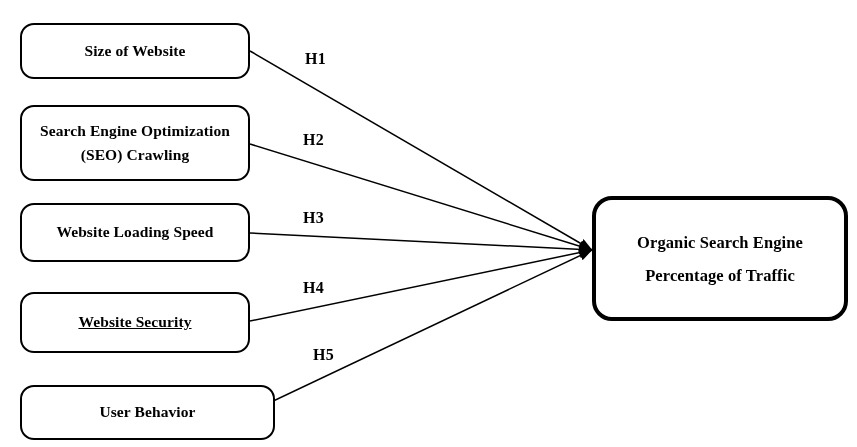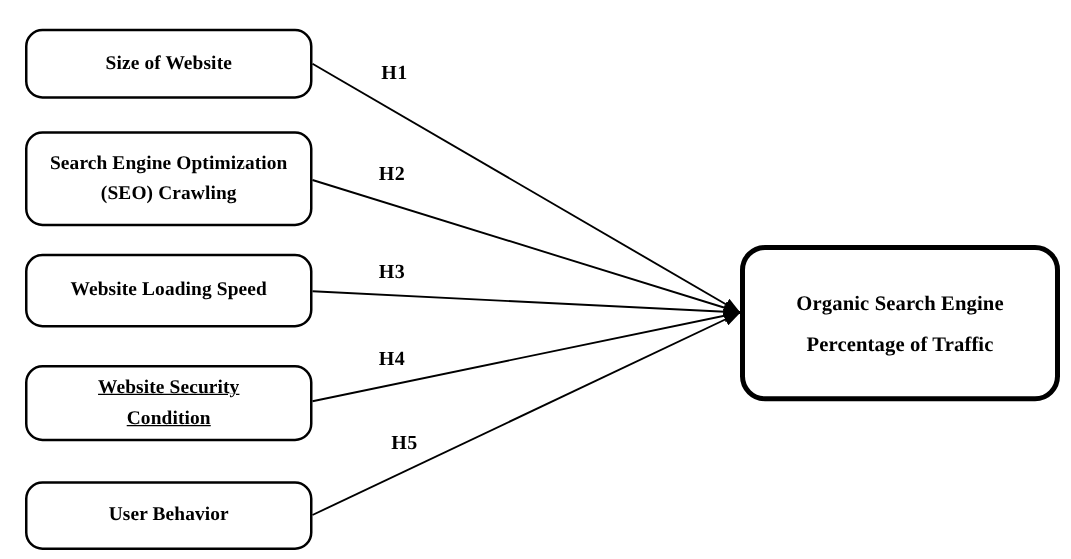--- a/index.html
+++ b/index.html
@@ -93,24 +93,23 @@
     <span class="line-txt">Website Loading Speed</span>
   </div>
 
   <div class="node" style="left: 20px; top: 105px; width: 230px; height: 76px;">
     <span class="line-txt">Search Engine Optimization</span>
     <span class="line-txt">(SEO) Crawling</span>
   </div>
 
   <div class="node" style="left: 20px; top: 292px; width: 230px; height: 61px; text-decoration: underline;">
     <span class="line-txt">Website Security</span>
-    <span class="line-txt">Condition</span>
   </div>
 
-  <div class="node" style="left: 20px; top: 385px; width: 230px; height: 55px;">
+  <div class="node" style="left: 20px; top: 385px; width: 255px; height: 55px;">
     <span class="line-txt">User Behavior</span>
   </div>
 
   <div class="node outcome" style="left: 592px; top: 196px; width: 256px; height: 125px;">
     <span class="line-txt">Organic Search Engine</span>
     <span class="line-txt">Percentage of Traffic</span>
   </div>
 
   <div class="hyp-label" style="left: 305px; top: 50px; text-align: center;">H1</div>
   <div class="hyp-label" style="left: 303px; top: 131px;">H2</div>

